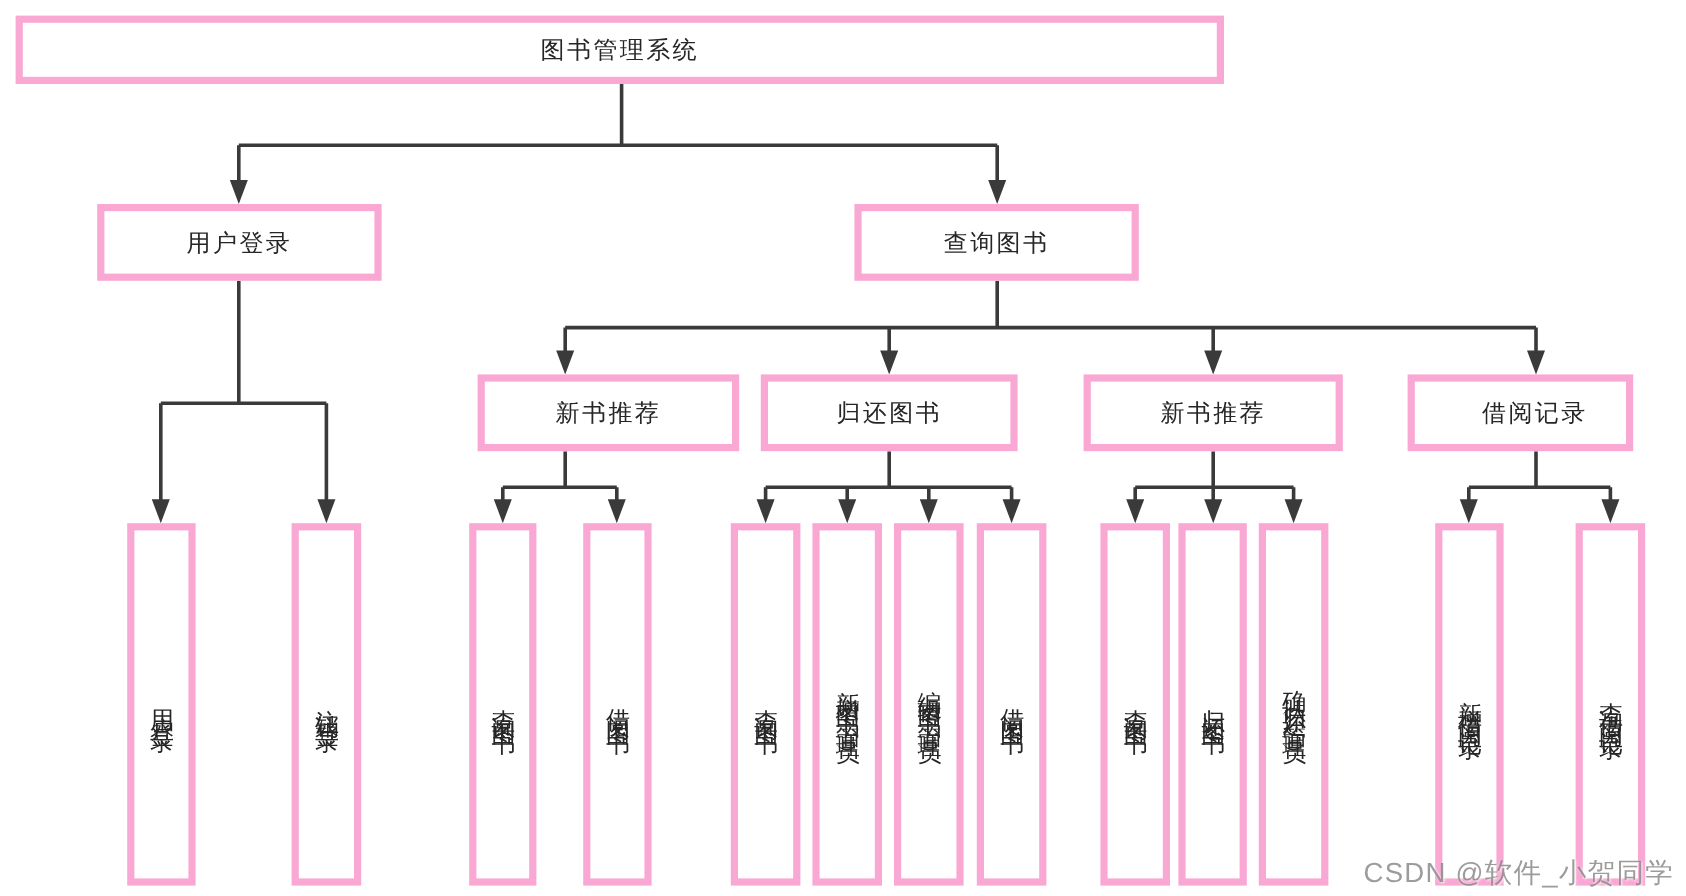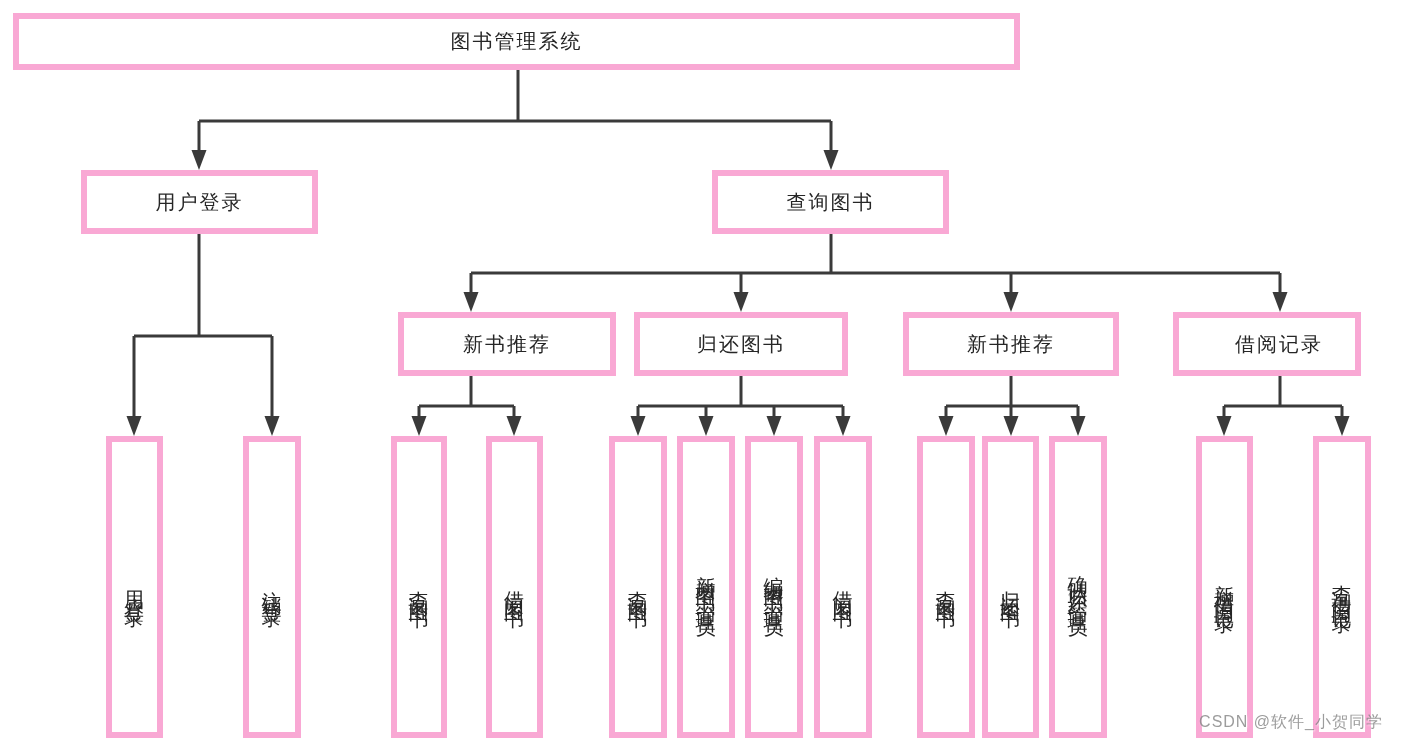--- a/index.html
+++ b/index.html
@@ -34,22 +34,22 @@
     letter-spacing: 6px;
     line-height: 1;
     white-space: nowrap;
   }
   .leaf { top: 436px; height: 302px; }
   .lvl2 { top: 170px; height: 64px; }
   .lvl3 { top: 312px; height: 64px; }
   #watermark {
     position: absolute;
     top: 712px;
-    right: 22px;
-    font-size: 16px;
+    right: 10px;
+    font-size: 23px;
     letter-spacing: 1px;
     color: rgba(128,128,128,0.78);
     text-shadow: 1px 1px 2px rgba(255,255,255,0.9);
     white-space: nowrap;
     margin-left: 40px;
   }
   path.wire { stroke: #3a3a3a; stroke-width: 3; fill: none; }
   polygon.head { fill: #3a3a3a; stroke: none; }
 </style>
 </head>

